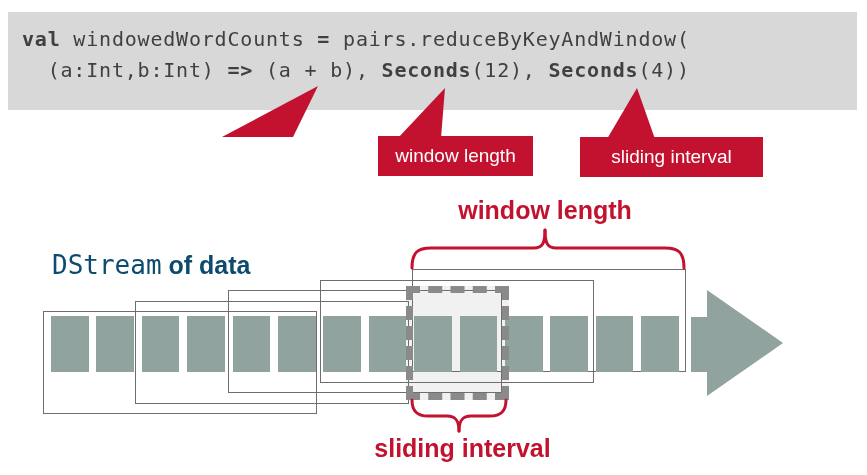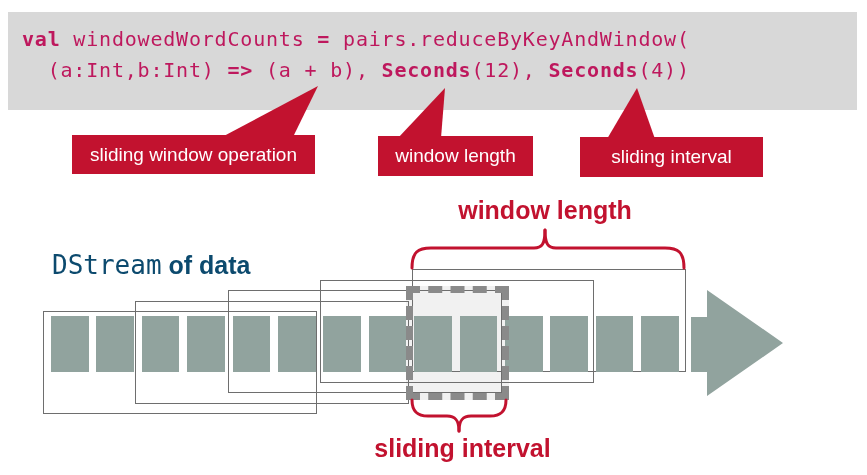--- a/index.html
+++ b/index.html
@@ -8,21 +8,21 @@
     font-family:"Liberation Sans",sans-serif;overflow:hidden;
   }
   
   .code-box{
     position:absolute;left:8px;top:12px;width:849px;height:98px;
     background:var(--code-bg,#d8d8d8);z-index:1;
   }
   .code-box pre{
     margin:0;padding:12px 0 0 14px;
     font-family:"DejaVu Sans Mono","Liberation Mono",monospace;
-    font-size:20px;line-height:31px;letter-spacing:0.8px;color:#be185d;
+    font-size:20px;line-height:31px;letter-spacing:0.8px;color:#404040;
     white-space:pre;
   }
   .code-box .b{font-weight:bold;}
   
   .callout{
     position:absolute;z-index:7;background:var(--accent-red,#c2122f);
     color:#ffffff;font-size:19px;display:flex;align-items:center;justify-content:center;
   }
   .callout.c1{left:72px;top:135px;width:243px;height:39px;}
   .callout.c2{left:378px;top:136px;width:155px;height:40px;}
@@ -61,23 +61,20 @@
 </head>
 <body>
 
 <div class="canvas">
 
   <div class="code-box">
     <pre><span class="b">val</span><span> windowedWordCounts </span><span class="b">=</span><span> pairs.reduceByKeyAndWindow(</span>
 <span>  (a:Int,b:Int) </span><span class="b">=&gt;</span><span> (a + b), </span><span class="b">Seconds</span><span>(12), </span><span class="b">Seconds</span><span>(4))</span></pre>
   </div>
 
-  <div class="callout c1">
-    <span>sliding window operation</span>
-  </div>
   <div class="callout c2">
     <span>window length</span>
   </div>
   <div class="callout c3">
     <span>sliding interval</span>
   </div>
 
   <div class="red-label wl-label">window length</div>
   <div class="dstream-label"><span class="mono">DStream</span><span class="rest"> of data</span></div>
   <div class="red-label si-label">sliding interval</div>

